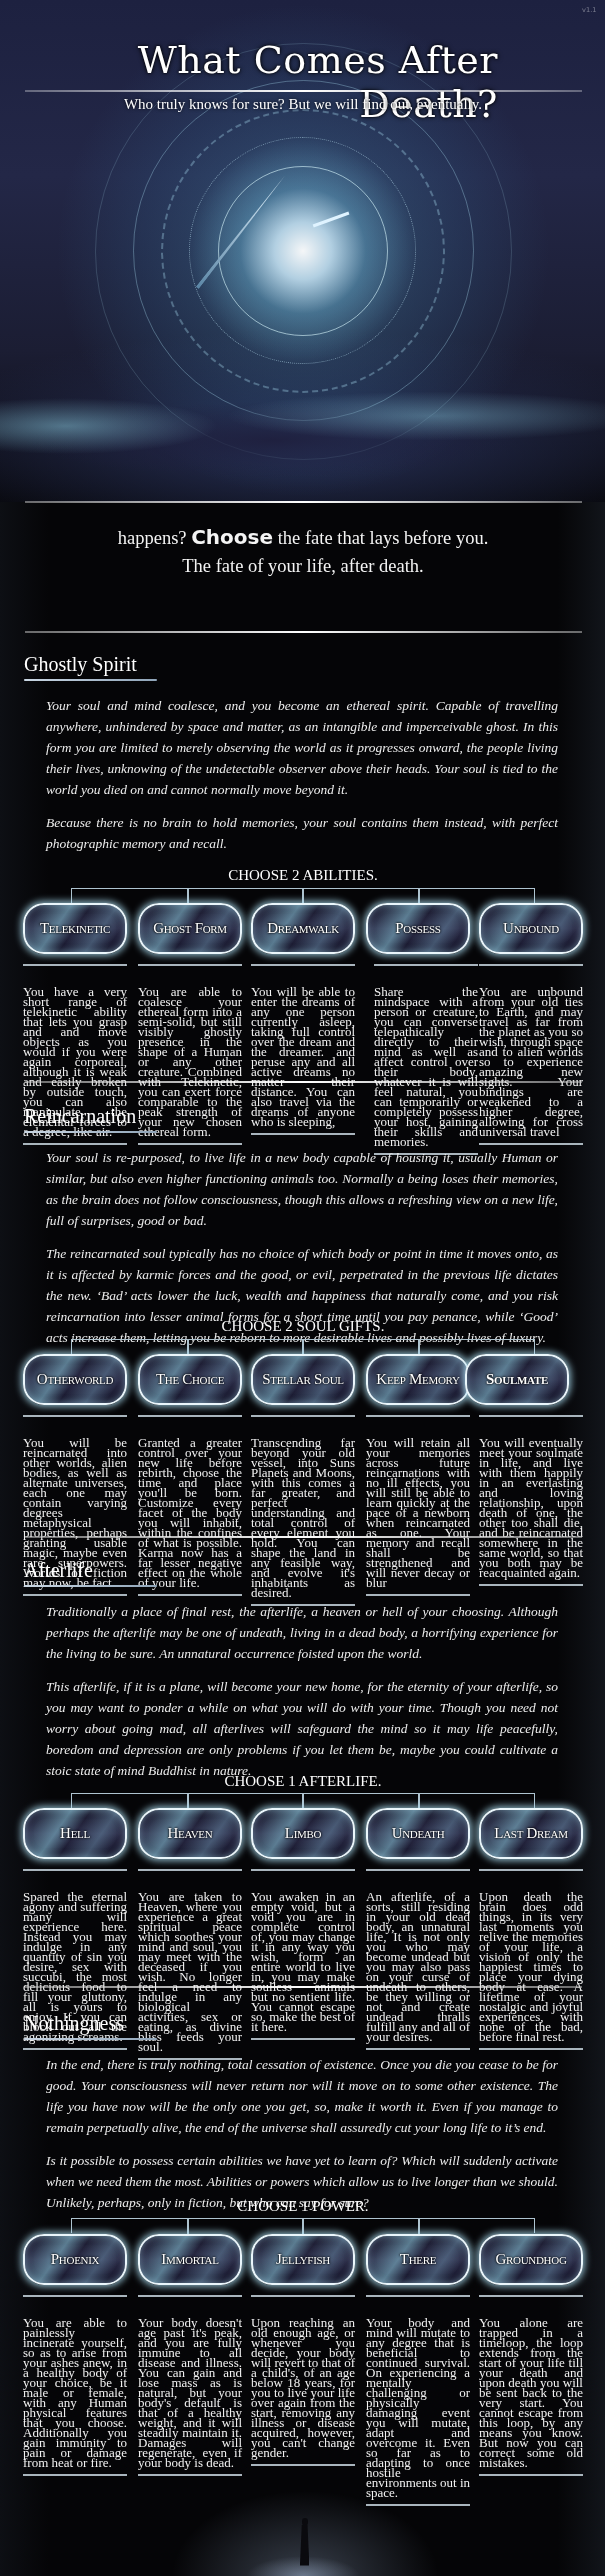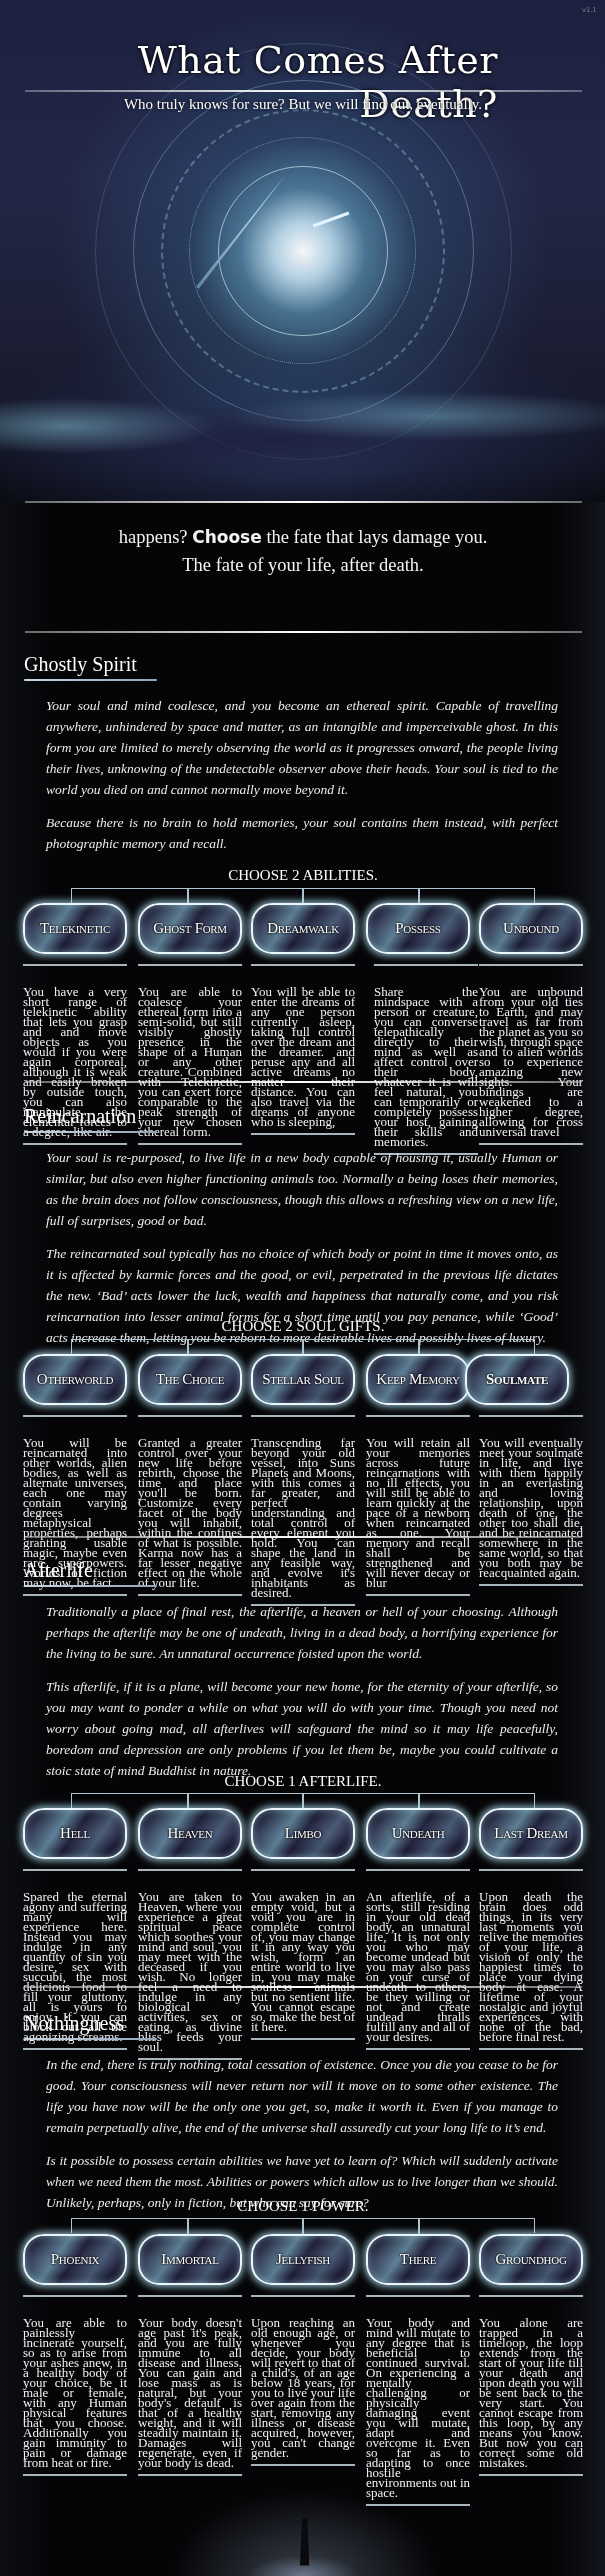--- a/index.html
+++ b/index.html
@@ -86,21 +86,21 @@
   
   .rule {
     position: absolute; left: 24.6px; width: 557px; height: 1.9px;
     background: linear-gradient(90deg, rgba(200,200,200,0.5), #fff 50%, rgba(200,200,200,0.5));
   }
 
   .intro {
     position: absolute; left: 38px; top: 524px; width: 530px; text-align: center;
     font-family: "Liberation Serif", serif; font-size: 18.5px; line-height: 27.5px; color: #f4f4f4;
   }
-  .intro b { font-family: "DejaVu Sans", sans-serif; font-weight: bold; font-size: 17px; }
+  .intro b { font-family: "DejaVu Sans", sans-serif; font-weight: bold; font-size: 20px; }
 
   
   .section { position: absolute; left: 0; width: 606px; }
   .sec-title {
     position: absolute; left: 24px; top: 0; font-family: "Liberation Serif", serif;
     font-size: 20px; color: #fff; font-weight: normal;
   }
   .sec-underline {
     position: absolute; left: 24px; top: 25.6px; width: 133px; height: 2.8px;
     background: linear-gradient(90deg, #c9d6e3, #8fa4b8);
@@ -178,21 +178,21 @@
   <div class="mist"></div>
   <div class="version">v1.1</div>
   <h1 class="title">What Comes After Death?</h1>
   <div class="title-rule"></div>
   <div class="subtitle">Who truly knows for sure? But we will find out, eventually.</div>
 </div>
 
 <div class="rule" style="top:501px;"></div>
 
 <div class="intro">
-  <div><span>happens? </span><b>Choose</b><span> the fate that lays damage you.</span></div>
+  <div><span>happens? </span><b>Choose</b><span> the fate that lays before you.</span></div>
   <div>The fate of your life, after death.</div>
 </div>
 
 <div class="rule" style="top:631px;"></div>
 
 <div class="section" style="top:653px;">
   <div class="sec-title">Ghostly Spirit</div>
   <div class="sec-underline"></div>
   <div class="sec-body">
     <p>Your soul and mind coalesce, and you become an ethereal spirit. Capable of travelling anywhere, unhindered by space and matter, as an intangible and imperceivable ghost. In this form you are limited to merely observing the world as it progresses onward, the people living their lives, unknowing of the undetectable observer above their heads. Your soul is tied to the world you died on and cannot normally move beyond it.</p>

